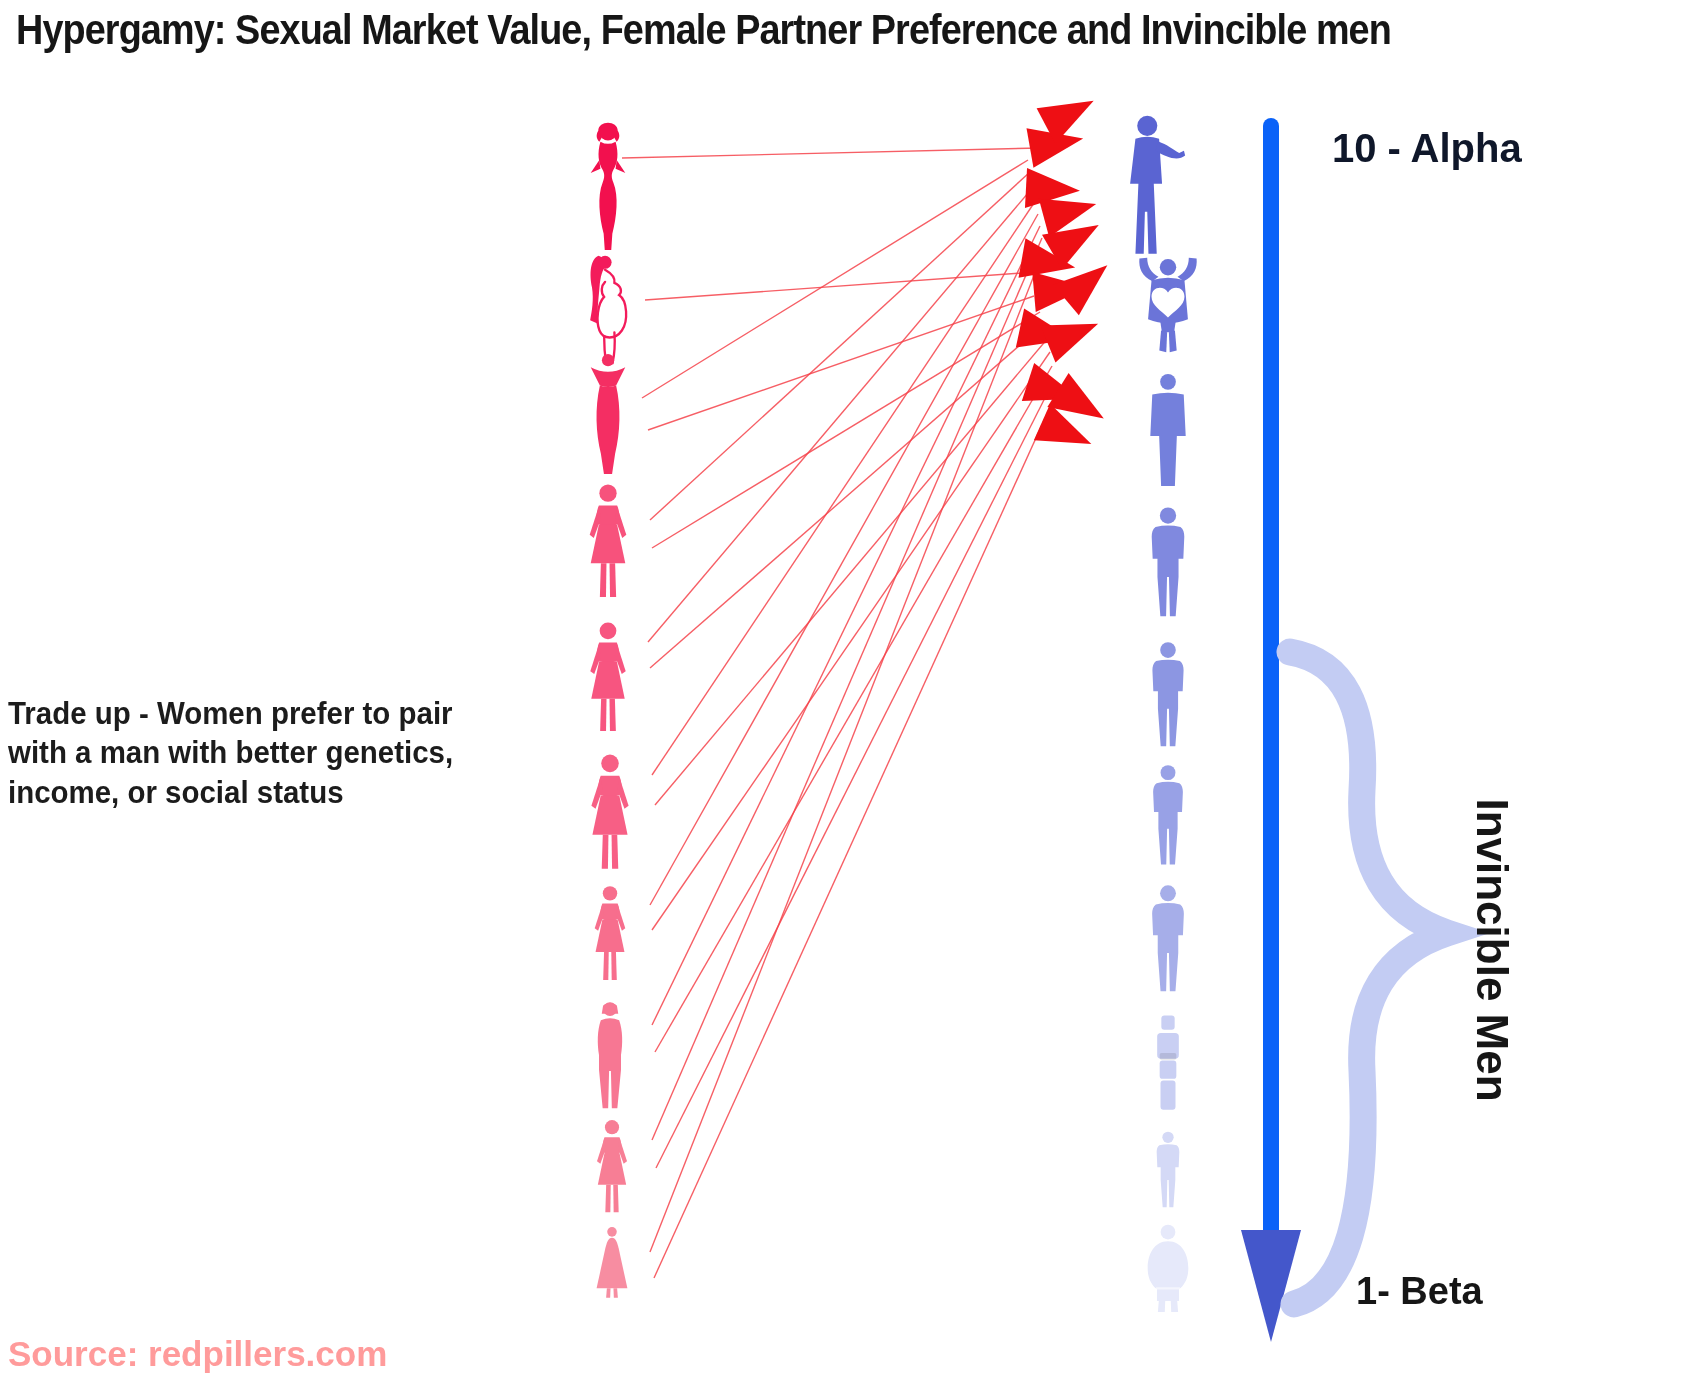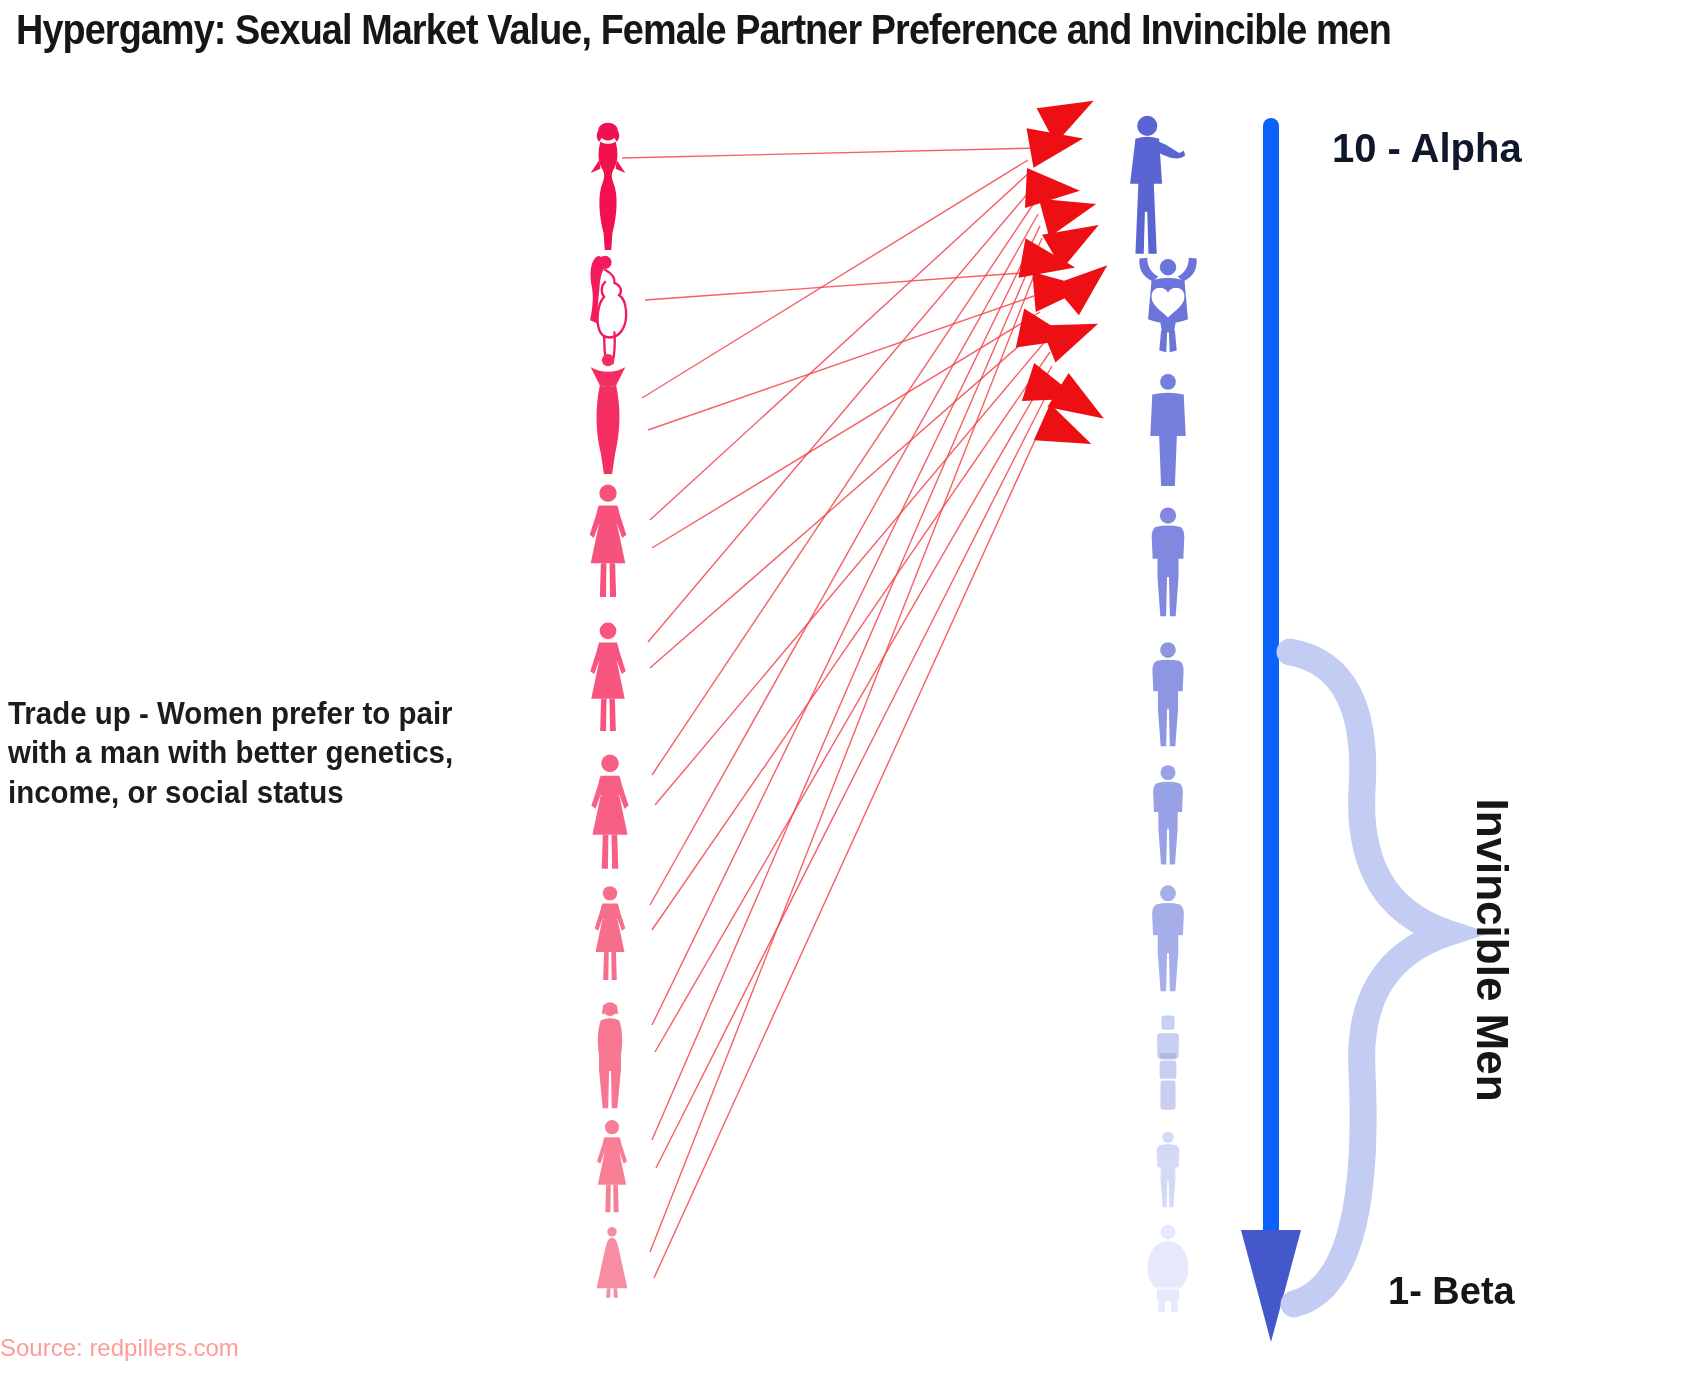--- a/index.html
+++ b/index.html
@@ -17,22 +17,22 @@
     transform:scaleX(.90);transform-origin:left top;
     white-space:nowrap;
   }
   .trade-up{
     left:8px;top:694px;width:560px;
     font-size:31px;font-weight:700;line-height:1.27;
     white-space:pre-line;
     transform:scaleX(.95);transform-origin:left top;
   }
   .source{
-    left:0;top:1334px;
-    font-size:24px;font-weight:400;
+    left:8px;top:1334px;
+    font-size:35px;font-weight:700;
   }
   .alpha-label{
     left:1332px;top:126px;
     font-size:40px;font-weight:700;white-space:nowrap;
   }
   .beta-label{
     left:1356px;top:1270px;
     font-size:38px;font-weight:700;white-space:nowrap;
   }
   .invincible-label{
@@ -222,17 +222,17 @@
         <polygon points="0,-20 0,20 54,0" transform="translate(1058,390) rotate(32)" fill="#EE0F14"></polygon>
         <polygon points="0,-20 0,20 54,0" transform="translate(1042,422) rotate(24)" fill="#EE0F14"></polygon>
       </g>
   </svg>
 
   <div class="abs title" style="color: rgb(22, 22, 22);">Hypergamy: Sexual Market Value, Female Partner Preference and Invincible men</div>
   <div class="abs trade-up" style="color: rgb(28, 28, 28);">Trade up - Women prefer to pair
 with a man with better genetics,
 income, or social status</div>
   <div class="abs alpha-label" style="color: #0f172a;">10 - Alpha</div>
-  <div class="abs beta-label" style="color: rgb(22, 22, 22); margin-left: 32px;">1- Beta</div>
+  <div class="abs beta-label" style="color: rgb(22, 22, 22);">1- Beta</div>
   <div class="abs invincible-label" style="color: rgb(22, 22, 22);">Invincible Men</div>
   <div class="abs source" style="color: rgb(255, 155, 155);">Source: redpillers.com</div>
 
 </div>
 
 </body></html>

